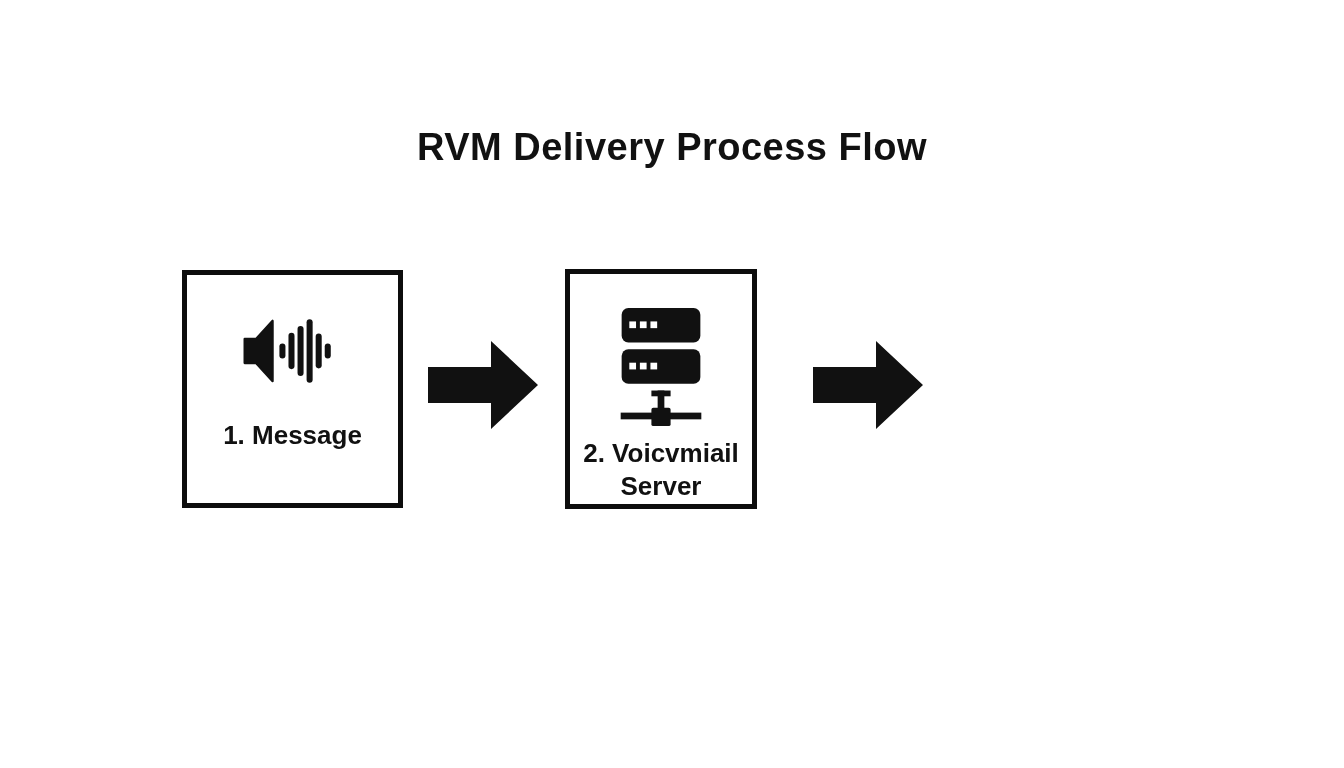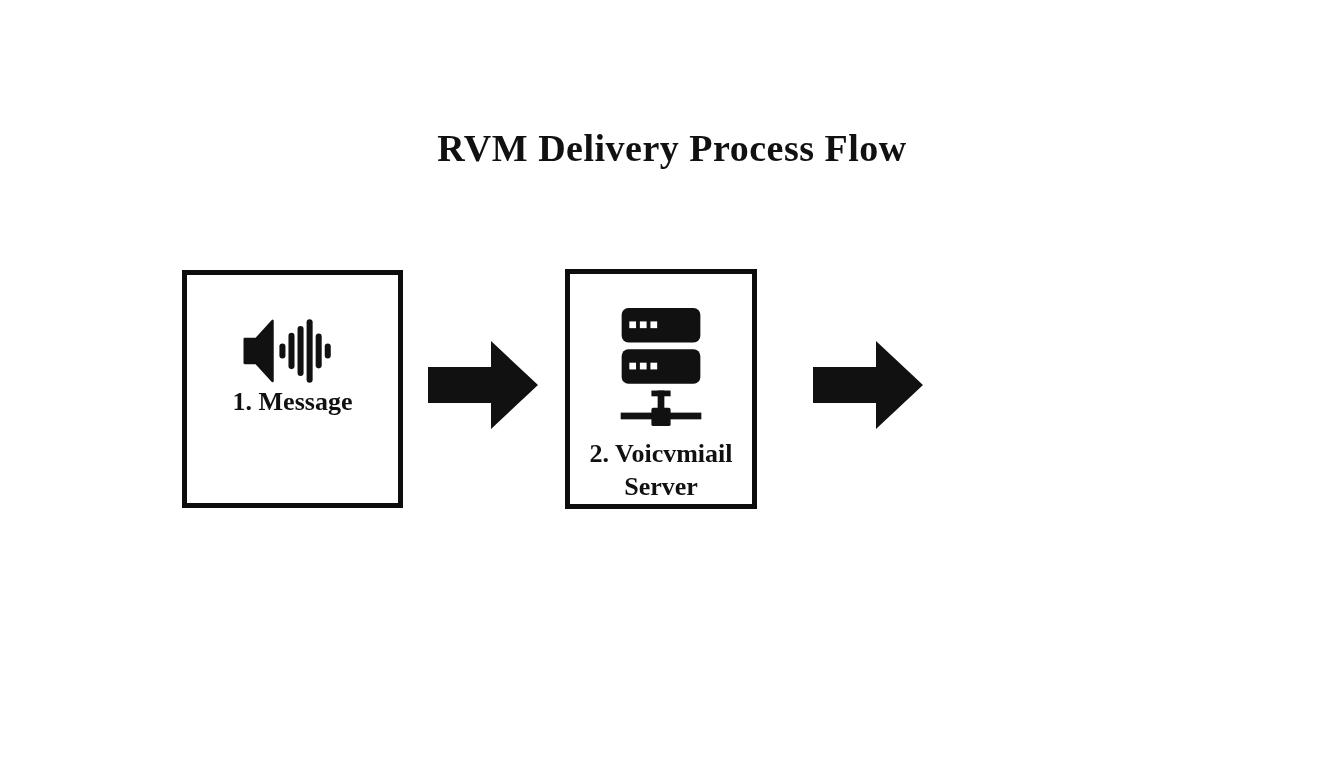--- a/index.html
+++ b/index.html
@@ -2,21 +2,21 @@
 <html><head>
 <meta charset="utf-8">
 <style>
   * { margin: 0; padding: 0; box-sizing: border-box; }
   html, body { background: #ffffff; }
   .canvas {
     position: relative;
     width: 1344px;
     height: 768px;
     background: #ffffff;
-    font-family: Liberation Serif, serif;
+    font-family: Liberation Sans, sans-serif;
     color: #111111;
     overflow: hidden;
   }
   .diagram-title {
     position: absolute;
     top: 126px;
     left: 0;
     width: 100%;
     text-align: center;
     font-size: 38px;
@@ -42,21 +42,21 @@
   .step-box-3 .icon-wrap { margin-top: 14px; }
 
   .step-label {
     font-size: 26px;
     font-weight: bold;
     text-align: center;
     line-height: 1.28;
     color: #111111;
     padding: 0 8px;
   }
-  .step-box-1 .step-label { }
+  .step-box-1 .step-label { margin-top: 34px; }
   .step-box-2 .step-label { margin-top: 6px; }
   .step-box-3 .step-label { margin-top: 20px; }
 
   .flow-arrow { position: absolute; }
   .flow-arrow-1 { left: 428px; top: 339px; }
   .flow-arrow-2 { left: 813px; top: 339px; }
 </style>
 </head>
 <body>
 

